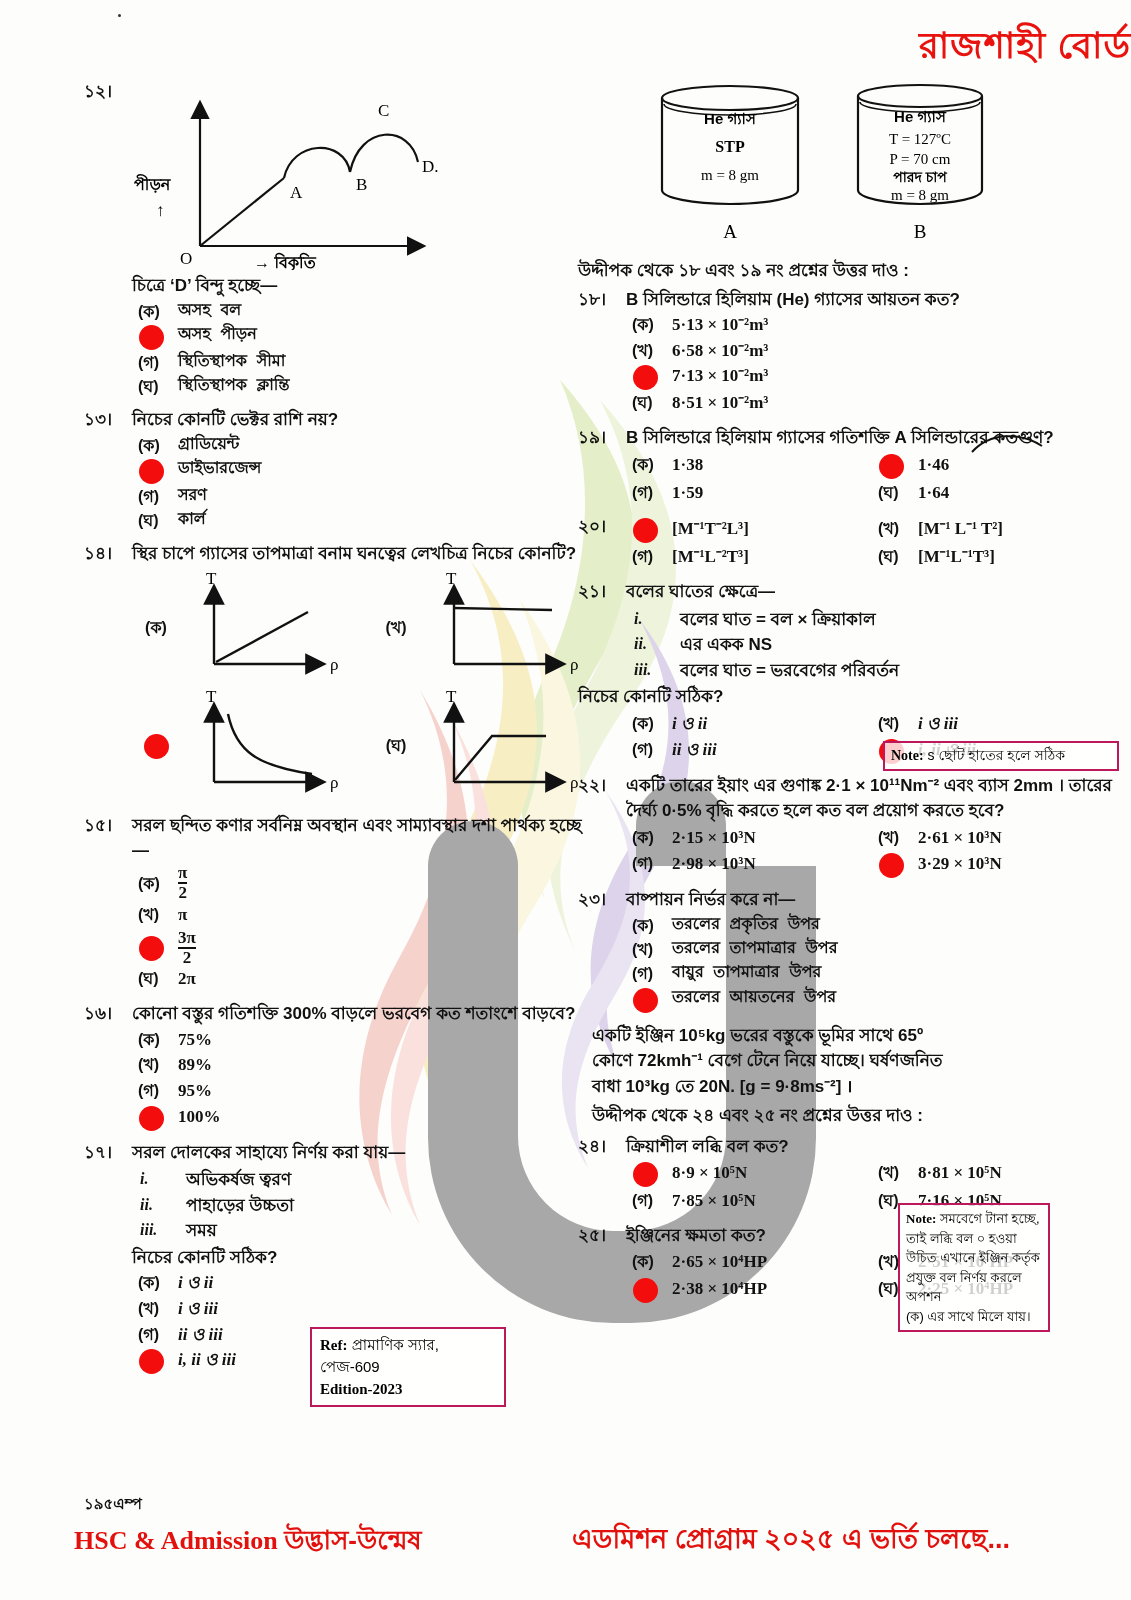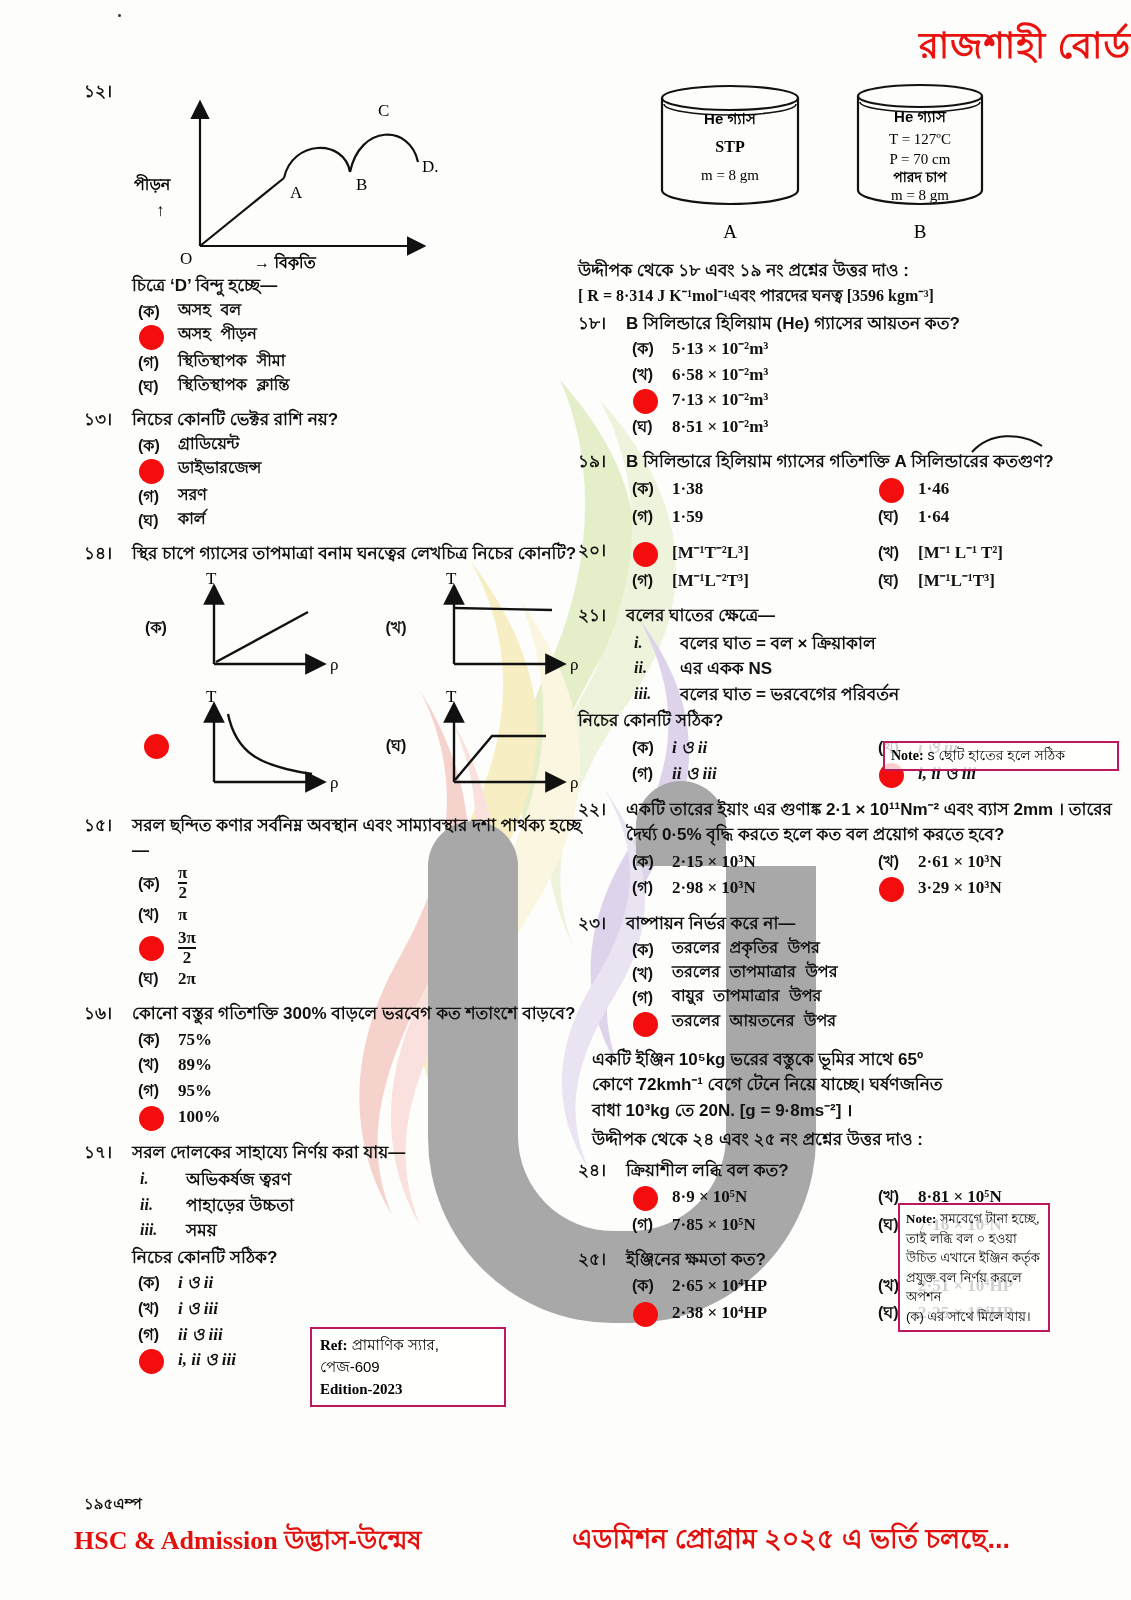--- a/index.html
+++ b/index.html
@@ -402,21 +402,20 @@
     </svg>
   </div>
 
   <svg style="position:absolute;left:968px;top:430px;" width="80" height="30">
     <path d="M4 22 C22 2 52 2 74 16" stroke="#111" stroke-width="2" fill="none"></path>
   </svg>
 
   <div class="col-right">
 
     <div class="stem-note">উদ্দীপক থেকে ১৮ এবং ১৯ নং প্রশ্নের উত্তর দাও :</div>
-    <div class="stem-note" style="font-family:'Liberation Serif',serif;font-size:16px;">[ R = 8·314 J K⁻¹mol⁻¹এবং পারদের ঘনত্ব [3596 kgm⁻³]</div>
 
     <div class="q" style="margin-top:4px;">
       <div class="q-row">
         <div class="q-num">১৮।</div>
         <div class="q-body">
           <div class="q-text">B  সিলিন্ডারে হিলিয়াম (He) গ্যাসের আয়তন কত?</div>
           <div class="opts">
             <div class="opt">
               <div class="opt-key">(ক)</div>
               <div class="opt-val math">5·13 × 10⁻²m³</div>

